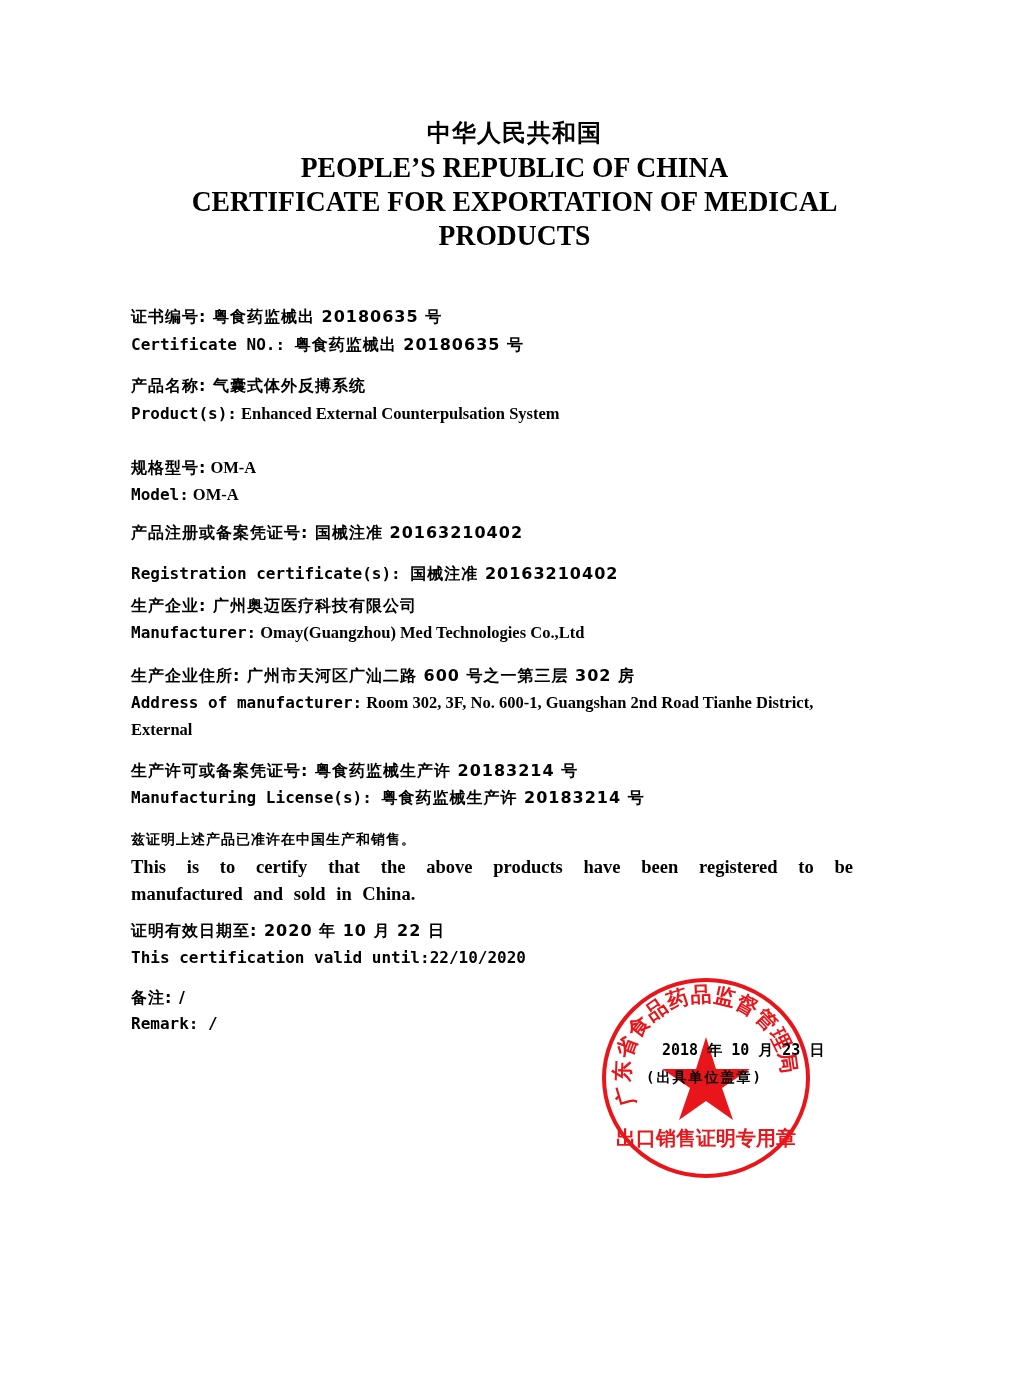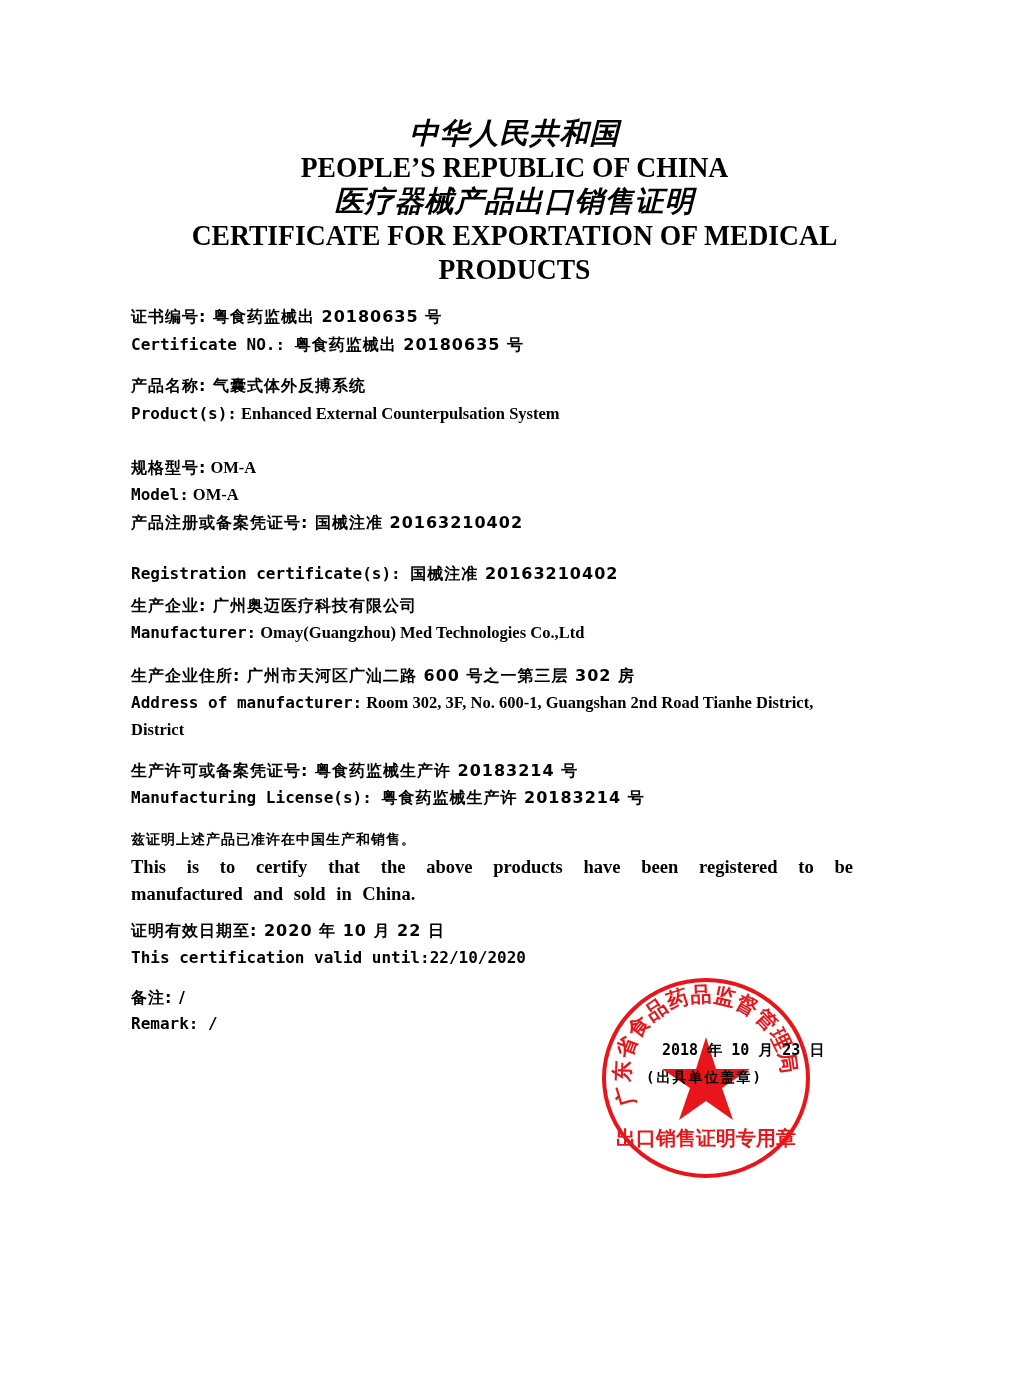--- a/index.html
+++ b/index.html
@@ -1,36 +1,35 @@
 <!DOCTYPE html>
 <html><head>
   <meta charset="utf-8">
   <style>
     html, body { margin: 0; padding: 0; background: #ffffff; }
     body { width: 1029px; height: 1379px; position: relative; overflow: hidden; color: #000; }
     .title-block { position: absolute; left: 0; top: 116px; width: 1029px; text-align: center; }
-    .t-cn { font-family: "DejaVu Sans", sans-serif; font-weight: bold; font-size: 29px; line-height: 34px; letter-spacing: 1px; font-style: italic; }
+    .t-cn { font-family: "DejaVu Sans", sans-serif; font-weight: bold; font-size: 24px; line-height: 34px; letter-spacing: 1px; }
     .t-en { font-family: "Liberation Serif", serif; font-weight: bold; font-size: 30px; line-height: 34px; transform: scaleX(0.92); }
     .t-cn2 { margin-top: 0; }
     .body { position: absolute; left: 131px; top: 306px; width: 748px; }
     .mono { font-family: "DejaVu Sans Mono", "Liberation Mono", monospace; font-size: 16px; font-weight: bold; }
     .serif { font-family: "Liberation Serif", serif; font-weight: bold; font-size: 16.5px; }
     .line { position: absolute; left: 0; white-space: nowrap; line-height: 22px; }
     .cn { font-family: "DejaVu Sans", sans-serif; font-size: 16px; font-weight: bold; letter-spacing: 1px; }
     .justify { white-space: normal; text-align: justify; text-align-last: left; width: 722px; font-family: Liberation Serif, serif; font-weight: bold; font-size: 18.5px; line-height: 27px; word-spacing: 6px; }
     .seal { position: absolute; left: 598px; top: 975px; width: 216px; height: 205px; }
     .seal-text { position: absolute; font-family: "DejaVu Sans Mono", monospace; font-weight: bold; color: #000; white-space: nowrap; }
   </style>
 </head>
 <body>
 
 <div class="title-block">
   <div class="t-cn">中华人民共和国</div>
   <div class="t-en">PEOPLE’S REPUBLIC OF CHINA</div>
-  <div class="t-cn t-cn2">医疗器械产品出口销售证明</div>
   <div class="t-en">CERTIFICATE FOR EXPORTATION OF MEDICAL</div>
   <div class="t-en">PRODUCTS</div>
 </div>
 
 <div class="body">
 
   <div class="line cn" style="top:0px">
     <span>证书编号:</span>
     <span>粤食药监械出 20180635 号</span>
   </div>
@@ -50,21 +49,21 @@
 
   <div class="line" style="top:151px">
     <span class="cn">规格型号:</span>
     <span class="serif">OM-A</span>
   </div>
   <div class="line" style="top:178px">
     <span class="mono">Model:</span>
     <span class="serif">OM-A</span>
   </div>
 
-  <div class="line cn" style="top:206px">
+  <div class="line cn" style="top:216px">
     <span>产品注册或备案凭证号:</span>
     <span>国械注准 20163210402</span>
   </div>
   <div class="line mono" style="top:257px">
     <span>Registration certificate(s):</span>
     <span class="cn">国械注准 20163210402</span>
   </div>
 
   <div class="line cn" style="top:289px">
     <span>生产企业:</span>
@@ -77,21 +76,21 @@
 
   <div class="line cn" style="top:359px">
     <span>生产企业住所:</span>
     <span>广州市天河区广汕二路 600 号之一第三层 302 房</span>
   </div>
   <div class="line" style="top:386px">
     <span class="mono">Address of manufacturer:</span>
     <span class="serif">Room 302, 3F, No. 600-1, Guangshan 2nd Road Tianhe District,</span>
   </div>
   <div class="line serif" style="top:413px">
-    <span>District</span>
+    <span>External</span>
   </div>
 
   <div class="line cn" style="top:454px">
     <span>生产许可或备案凭证号:</span>
     <span>粤食药监械生产许 20183214 号</span>
   </div>
   <div class="line mono" style="top:481px">
     <span>Manufacturing License(s):</span>
     <span class="cn">粤食药监械生产许 20183214 号</span>
   </div>

